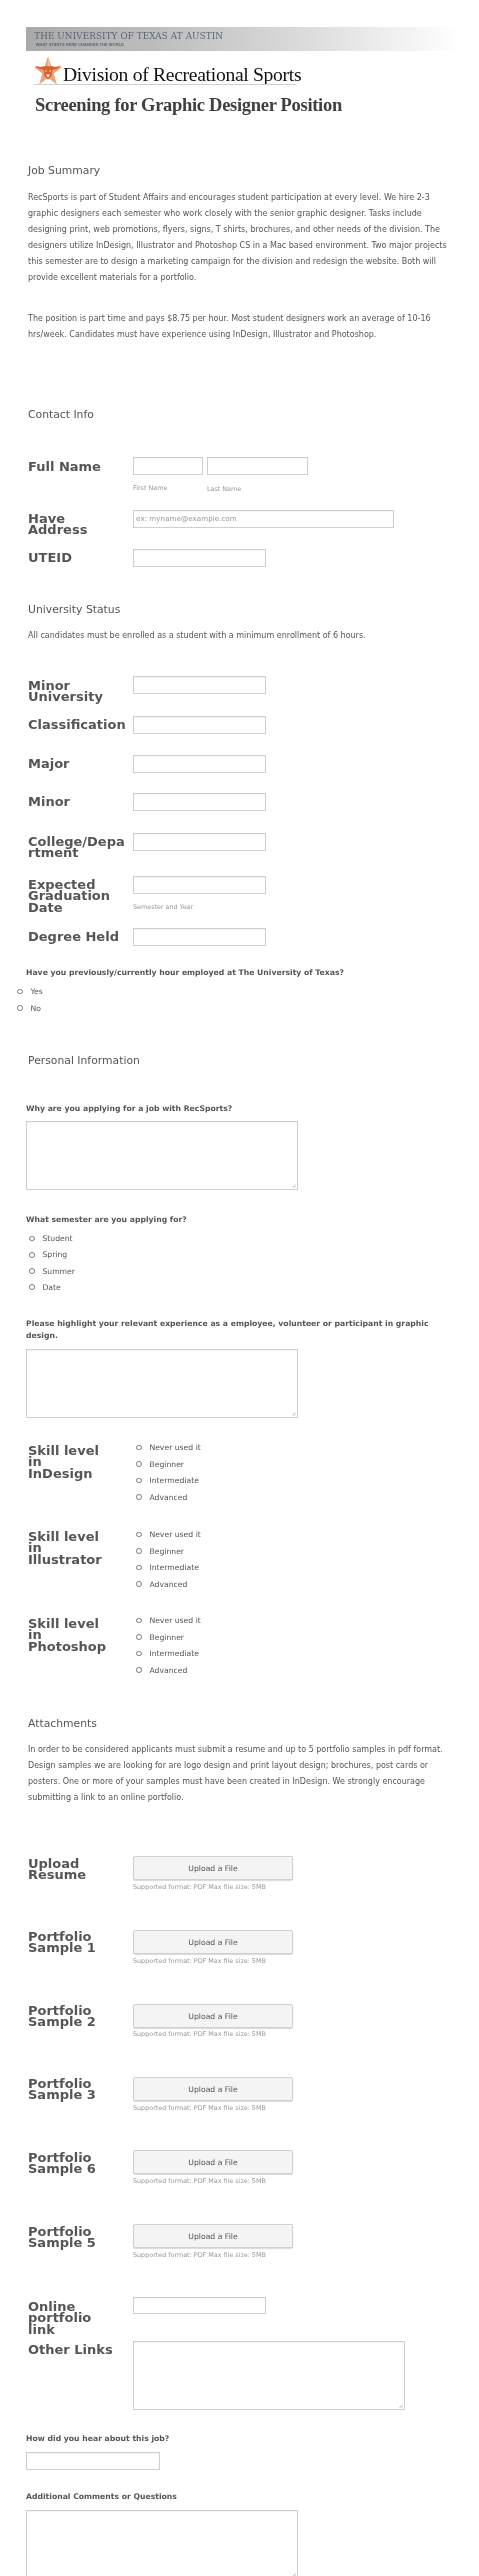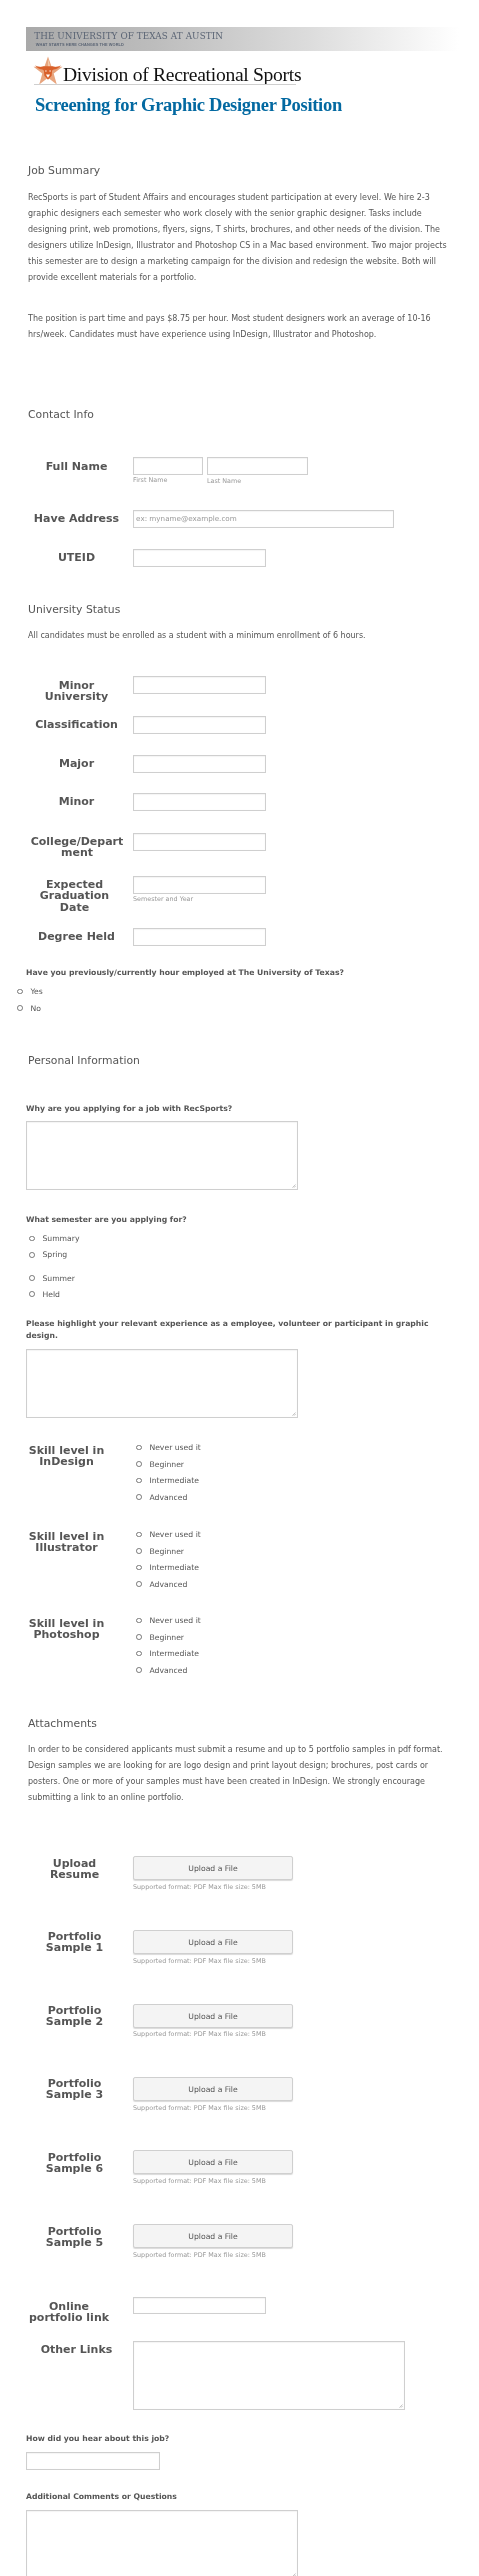--- a/index.html
+++ b/index.html
@@ -12,28 +12,28 @@
             background: linear-gradient(to right, #a9a9a9 0%, #bdbdbd 30%, #dcdcdc 65%, #ffffff 100%); }
   .banner-title { left: 8.2px; top: 4.1px; font-family: "DejaVu Serif", "Liberation Serif", serif;
                   font-size: 8.8px; color: #5a6474; letter-spacing: 0.1px; white-space: nowrap; }
   .banner-sub { left: 9.8px; top: 15px; font-family: "Liberation Sans", sans-serif; font-weight: bold;
                 font-size: 3.9px; color: #5a6474; white-space: nowrap; letter-spacing: 0.1px; }
   .logo-star { left: 33px; top: 56px; width: 30px; height: 30px; }
   .division { left: 63px; top: 64px; font-family: "Liberation Serif", serif; font-size: 19.6px;
               color: #111; white-space: nowrap; letter-spacing: -0.3px; }
   .division-rule { left: 34px; top: 84px; width: 262px; height: 1px; background: #cfcfcf; }
   .page-title { left: 35px; top: 95px; font-family: "Liberation Serif", serif; font-weight: bold;
-                font-size: 18.5px; color: #0369a1; white-space: nowrap; letter-spacing: -0.3px; }
+                font-size: 18.5px; color: #404040; white-space: nowrap; letter-spacing: -0.3px; }
 
   
   .section-heading { left: 28px; font-size: 10.8px; font-weight: normal; color: #555; white-space: nowrap; }
   .para { left: 28px; width: 432px; font-size: 8px; line-height: 16px; color: #555; }
-  .label { left: 28px; font-size: 11px; font-weight: bold; color: #555; line-height: 11.3px; width: 97px; text-align: center; }
+  .label { left: 28px; font-size: 13px; font-weight: bold; color: #555; line-height: 11.3px; width: 97px; }
   .question { left: 26px; font-size: 7.7px; font-weight: bold; color: #555; line-height: 12.4px; width: 422px; }
-  .sublabel { font-size: 6.4px; color: #999; white-space: nowrap; line-height: 7.7px; }
+  .sublabel { font-size: 6.4px; color: #999; white-space: nowrap; line-height: 7.7px; margin-top: 8px; }
 
   
   .input { background: #fff; border: 0.5px solid #cfcfcf; box-shadow: inset 0 0.5px 1px rgba(0,0,0,0.08);
            box-sizing: border-box; font-family: "DejaVu Sans", sans-serif; font-size: 7.2px; color: #999;
            padding: 0 2.1px; display: flex; align-items: center; }
   .textarea { background: #fff; border: 0.5px solid #cfcfcf; box-shadow: inset 0 0.5px 1px rgba(0,0,0,0.08);
               box-sizing: border-box; }
   .resize { position: absolute; right: 1px; bottom: 1px; width: 4.1px; height: 4.1px; }
 
   
@@ -130,33 +130,33 @@
 <div class="abs textarea" style="left:26px;top:1121px;width:272px;height:69px">
   <svg class="resize" viewBox="0 0 8 8">
       <path d="M7,1 L1,7 M7,4 L4,7" stroke="#888" stroke-width="1"></path>
     </svg>
 </div>
 
 <div class="abs question" style="top:1214px">What semester are you applying for?</div>
 <div class="abs" style="left:29px;top:1233px">
   <div class="radio-row">
     <span class="radio"></span>
-    <span>Summary</span>
+    <span>Student</span>
   </div>
   <div class="radio-row" style="margin-top:4.9px">
     <span class="radio"></span>
     <span>Spring</span>
   </div>
-  <div class="radio-row" style="margin-top:12px">
+  <div class="radio-row" style="margin-top:5px">
     <span class="radio"></span>
     <span>Summer</span>
   </div>
   <div class="radio-row" style="margin-top:4.9px">
     <span class="radio"></span>
-    <span>Held</span>
+    <span>Date</span>
   </div>
 </div>
 
 <div class="abs question" style="top:1318px;width:412px">Please highlight your relevant experience as a employee, volunteer or participant in graphic design.</div>
 <div class="abs textarea" style="left:26px;top:1349px;width:272px;height:69px">
   <svg class="resize" viewBox="0 0 8 8">
       <path d="M7,1 L1,7 M7,4 L4,7" stroke="#888" stroke-width="1"></path>
     </svg>
 </div>
 

